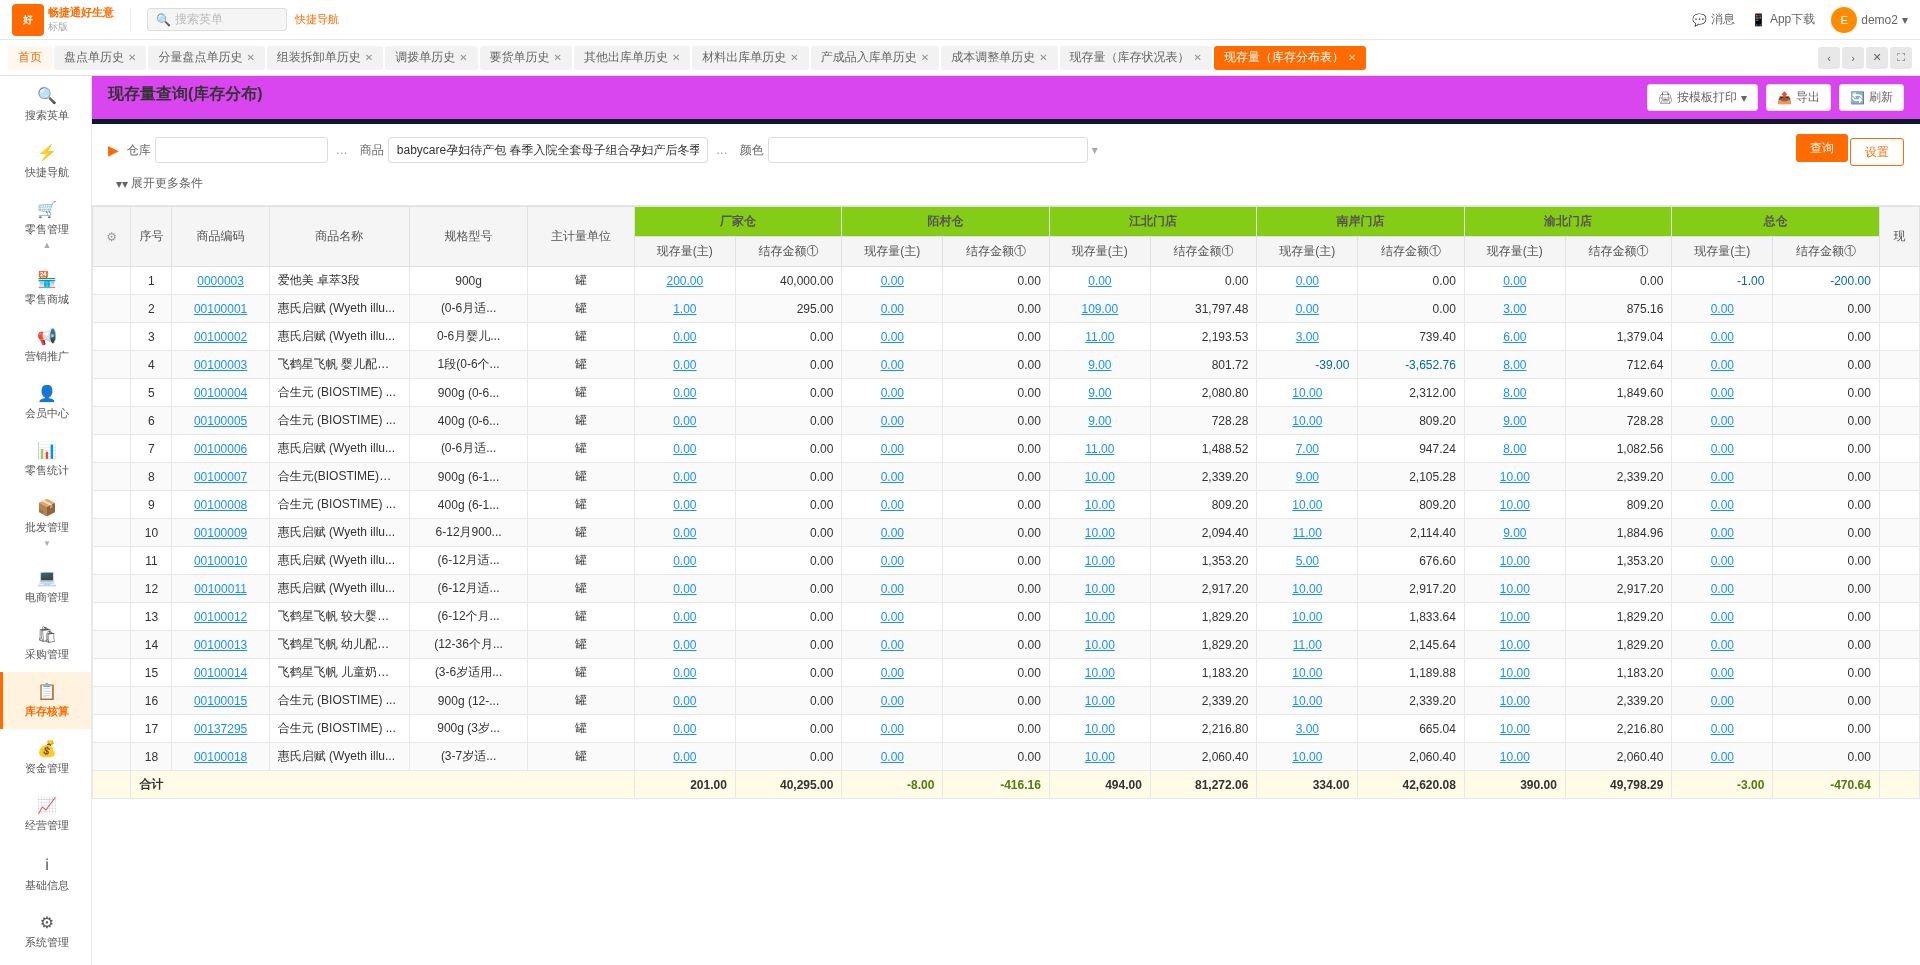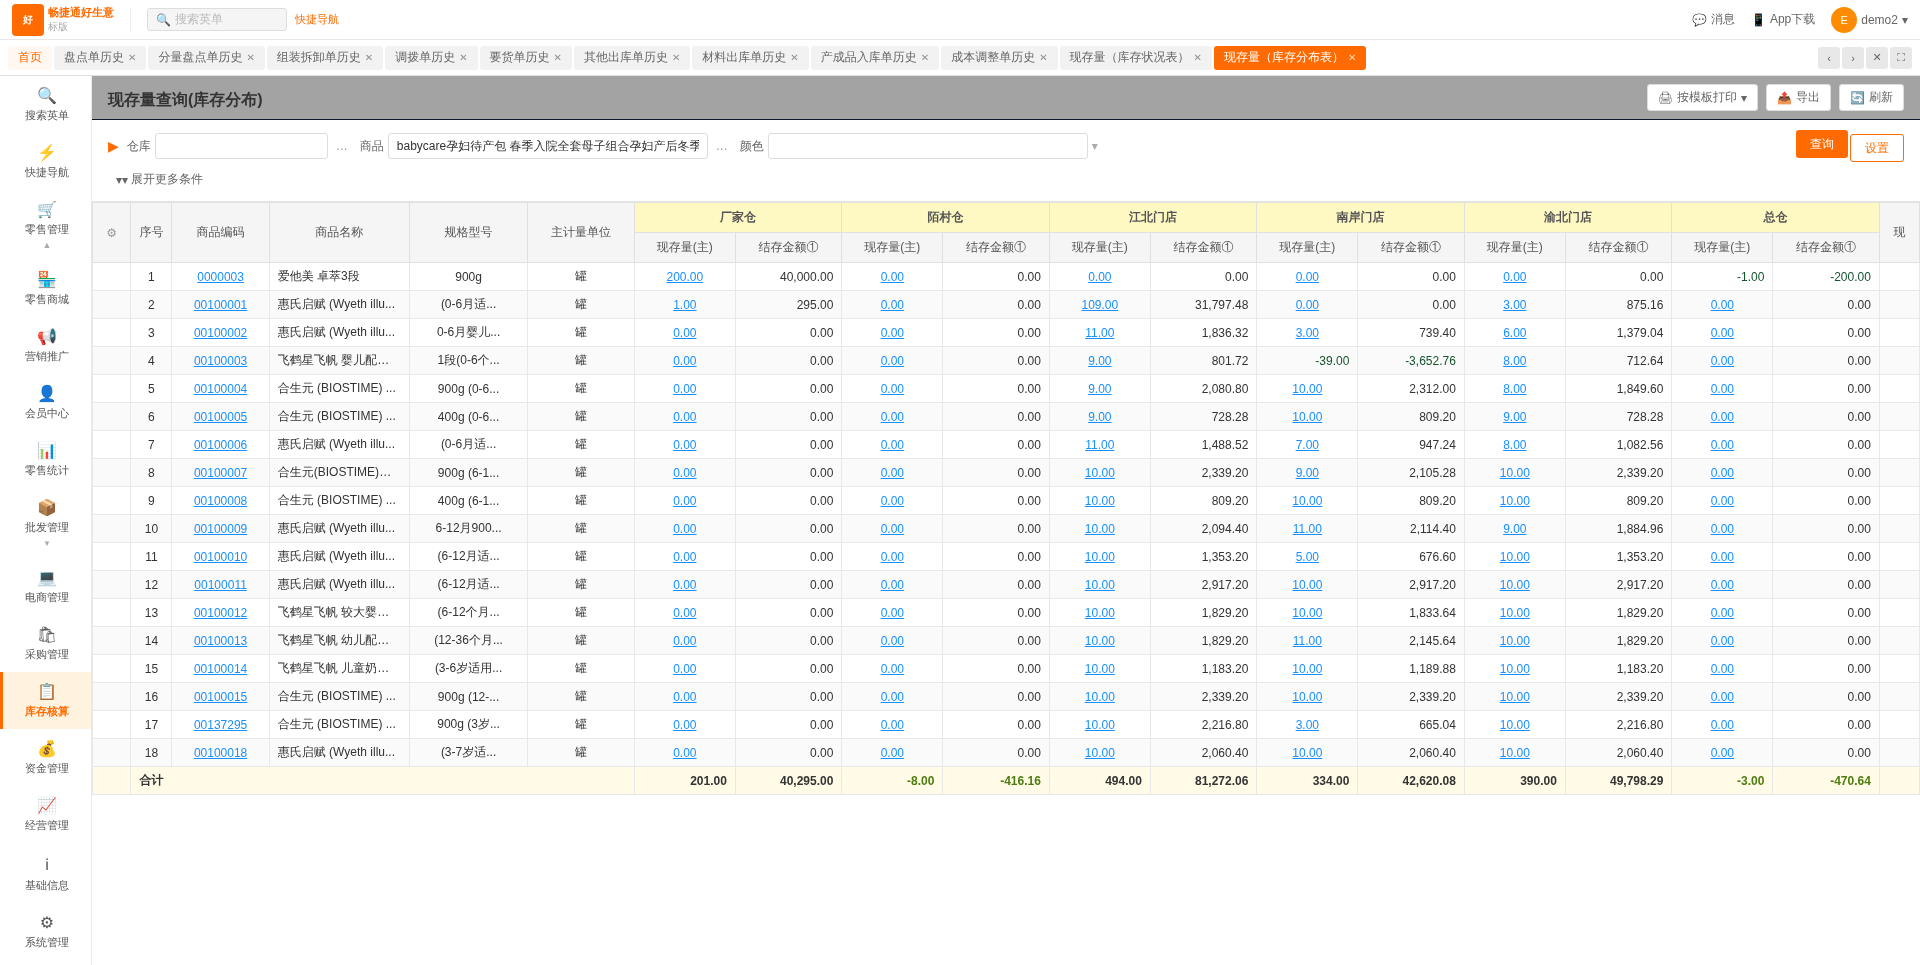--- a/index.html
+++ b/index.html
@@ -47,22 +47,22 @@
     }
     .sidebar-item.active { background: #fff3e0; color: #ff6b00; border-left-color: #ff6b00; font-weight: bold; }
     .sidebar-icon { font-size: 16px; }
     .sidebar-item .arrow { font-size: 9px; color: #aaa; }
 
     
     .content { flex: 1; overflow: hidden; display: flex; flex-direction: column; }
 
     
     .page-header {
-      display: flex; align-items: flex-end; justify-content: space-between;
-      padding: 8px 16px; background: #a3a3a3; border-bottom: 1px solid #0f172a;
+      display: flex; align-items: flex-start; justify-content: space-between;
+      padding: 8px 16px; background: #d946ef; border-bottom: 5px solid #0f172a;
     }
     .page-title { font-size: 16px; font-weight: bold; color: #333; }
     .header-actions { display: flex; gap: 8px; align-items: center; }
     .btn-action {
       display: flex; align-items: center; gap: 4px; padding: 4px 10px;
       border: 1px solid #ddd; border-radius: 3px; background: #fff; cursor: pointer; font-size: 12px; color: #666;
     }
 
     
     .filter-bar {
@@ -94,28 +94,28 @@
 
     
     .table-container { flex: 1; overflow: auto; background: #fff; }
     table { width: 100%; border-collapse: collapse; font-size: 12px; }
     thead tr { background: #f5f5f5; }
     th {
       padding: 6px 8px; text-align: center; border: 1px solid #e0e0e0;
       font-weight: normal; color: #555; white-space: nowrap; position: sticky; top: 0;
       background: #f5f5f5; z-index: 2;
     }
-    th.group-header { background: #fef9c3; font-weight: bold; }
+    th.group-header { background: #84cc16; font-weight: bold; }
     td {
       padding: 5px 8px; text-align: center; border: 1px solid #e8e8e8;
       white-space: nowrap;
     }
     tr:nth-child(even) td { background: #fafafa; }
     .td-num { text-align: right; }
-    .td-neg { color: #14532d; text-align: right; }
+    .td-neg { color: #0369a1; text-align: right; }
     .td-link { color: #1890ff; text-decoration: underline; cursor: pointer; }
     .summary-row td { background: #fffbe6; font-weight: bold; }
     .summary-row td.td-neg { color: #4d7c0f; }
     .gear-icon { cursor: pointer; color: #999; }
 
     
     ::-webkit-scrollbar { width: 6px; height: 6px; }
     ::-webkit-scrollbar-track { background: #f1f1f1; }
     ::-webkit-scrollbar-thumb { background: #ccc; border-radius: 3px; }
   </style>
@@ -381,21 +381,21 @@
       <td>3</td>
       <td class="td-link">00100002</td>
       <td style="text-align:left;max-width:140px;overflow:hidden;text-overflow:ellipsis;" title="惠氏启赋 (Wyeth illu...">惠氏启赋 (Wyeth illu...</td>
       <td>0-6月婴儿...</td>
       <td>罐</td>
       <td class="td-link">0.00</td>
       <td class="td-num">0.00</td>
       <td class="td-link">0.00</td>
       <td class="td-num">0.00</td>
       <td class="td-link">11.00</td>
-      <td class="td-num">1,836.32</td>
+      <td class="td-num">2,193.53</td>
       <td class="td-link">3.00</td>
       <td class="td-num">739.40</td>
       <td class="td-link">6.00</td>
       <td class="td-num">1,379.04</td>
       <td class="td-link">0.00</td>
       <td class="td-num">0.00</td>
       <td></td>
     </tr>
             <tr>
       <td></td>

